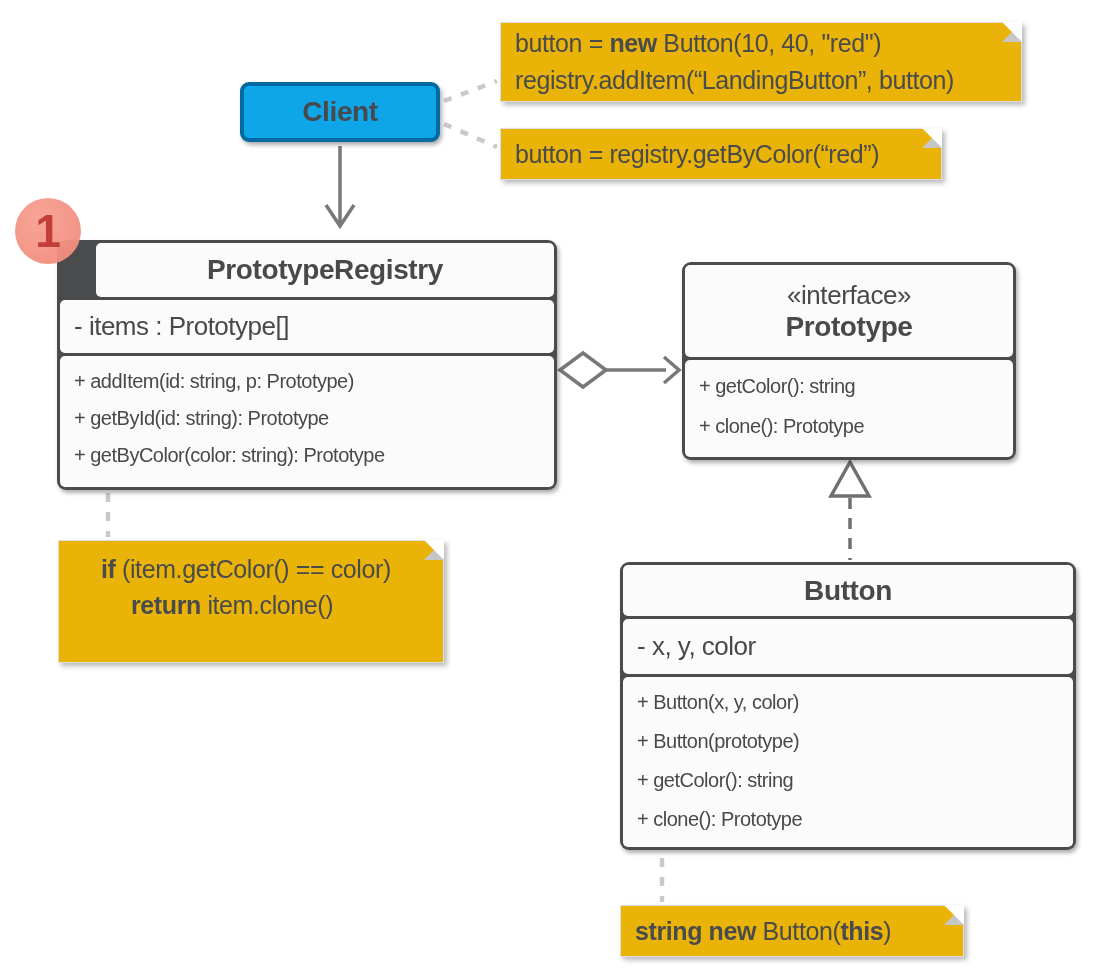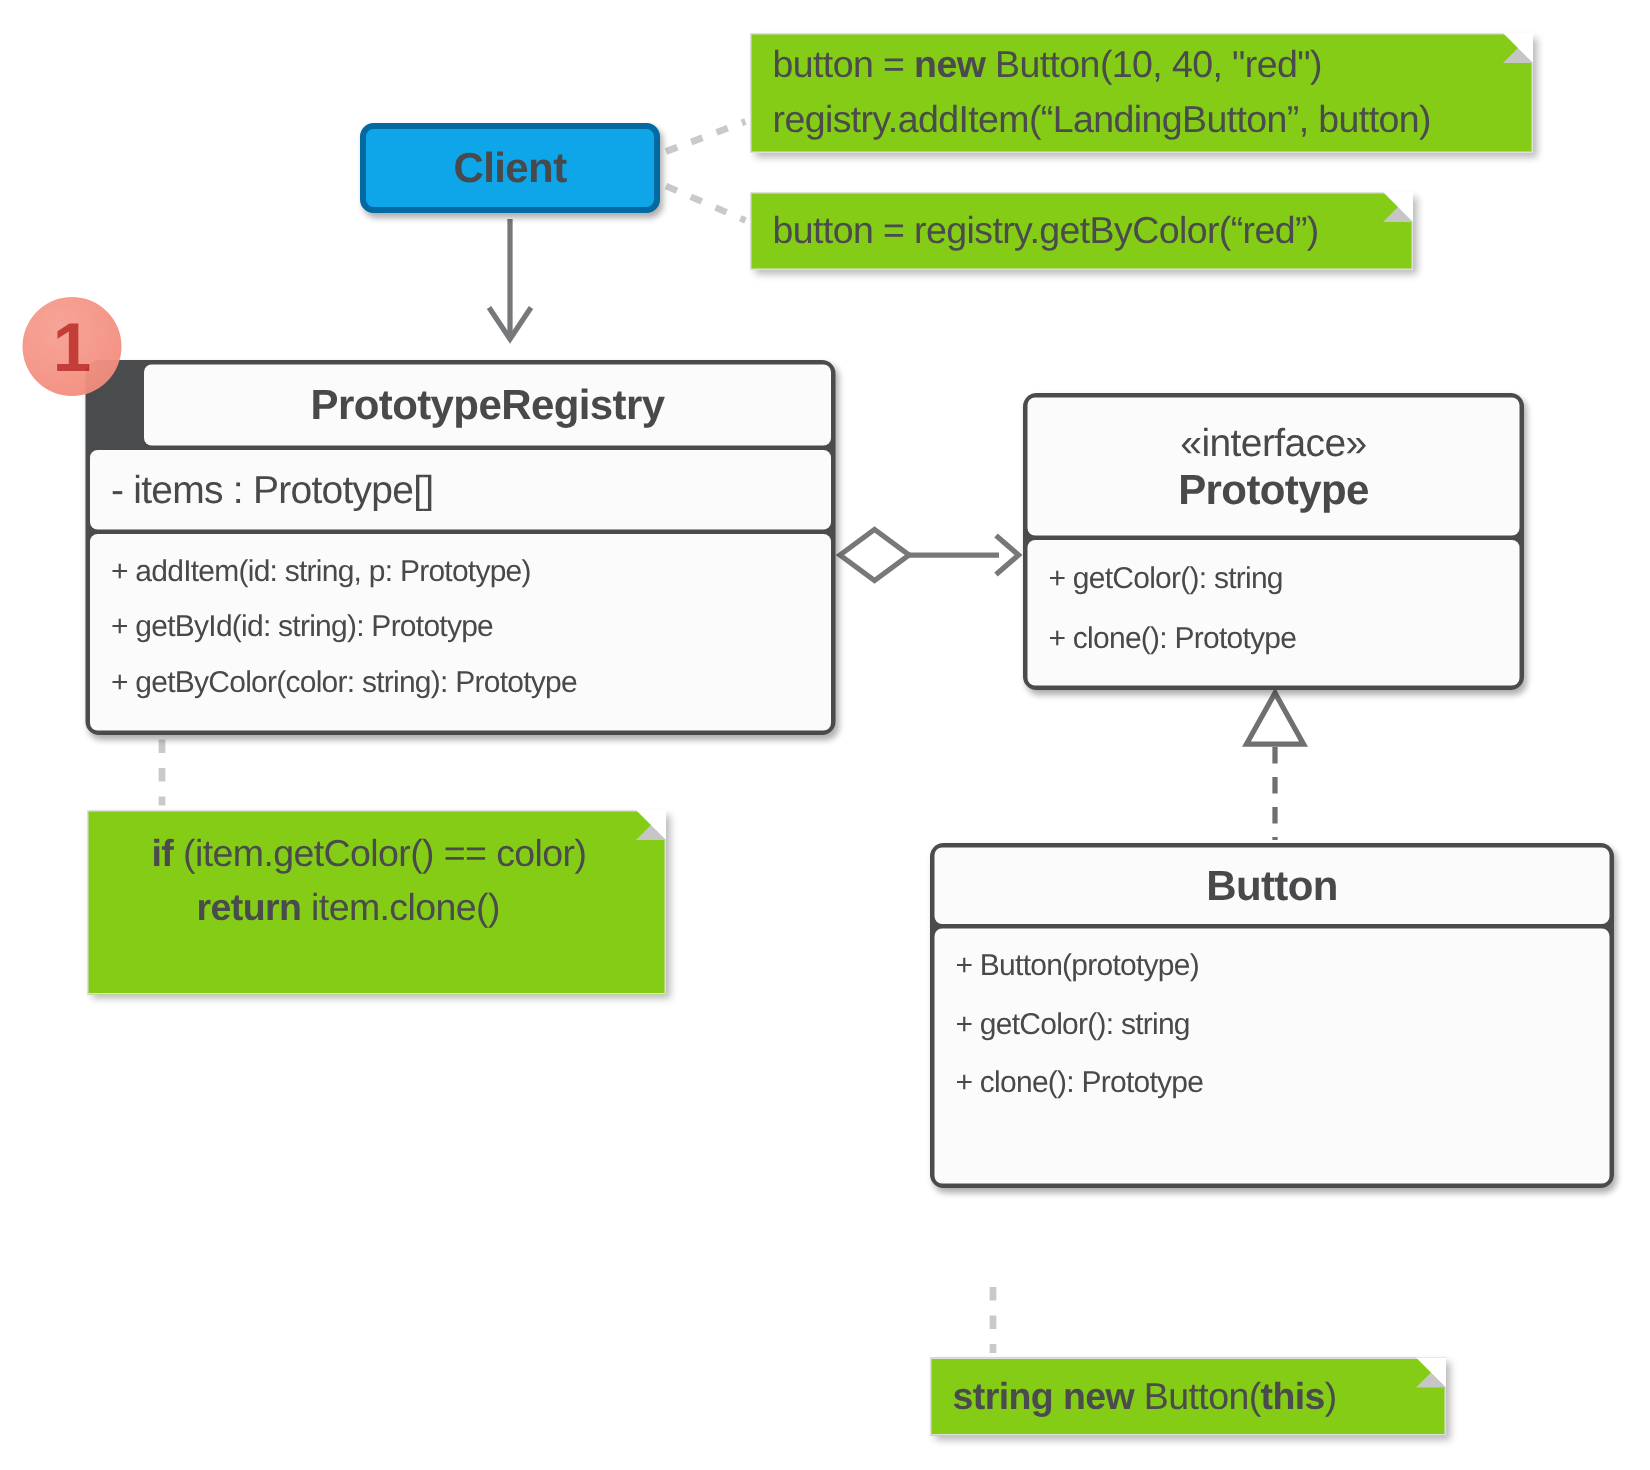--- a/index.html
+++ b/index.html
@@ -24,21 +24,21 @@
   .sec.attr{display:flex;align-items:center;padding-left:14px;font-size:26px;letter-spacing:-0.5px;}
 
   .simple-box{
     position:absolute;z-index:2;background:#0ea5e9;border:4px solid #0369a1;border-radius:9px;
     display:flex;align-items:center;justify-content:center;
     box-shadow:2px 3px 4px rgba(0,0,0,.32);
   }
 
   
   .note{
-    position:absolute;z-index:2;background:#84cc16;border:1px solid #dedede;
+    position:absolute;z-index:2;background:#eab308;border:1px solid #dedede;
     box-shadow:3px 3px 5px rgba(0,0,0,.28);
     font-size:25px;letter-spacing:-0.4px;color:#4a4b4d;
   }
   .note::after{ 
     content:"";position:absolute;top:-1px;right:-1px;width:0;height:0;
     border-top:20px solid #ffffff;border-left:20px solid transparent;
   }
   .note::before{ 
     content:"";position:absolute;top:-1px;right:-1px;width:0;height:0;
     border-bottom:20px solid #c6c6c6;border-left:20px solid transparent;
@@ -137,21 +137,25 @@
     </div>
     <div class="nline ind2">
       <span class="b">return</span><span> item.clone()</span>
     </div>
   </div>
 
   <div class="uml-class" style="left:620px;top:562px;width:450px;">
     <div class="sec head" style="height:51px;">
       <span class="title">Button</span>
     </div>
+    <div class="sec attr" style="height:55px;">
+      <span>- x, y, color</span>
+    </div>
     <div class="sec body" style="height:164px;padding-top:6px;">
+      <div class="line" style="line-height:39px;">+ Button(x, y, color)</div>
       <div class="line" style="line-height:39px;">+ Button(prototype)</div>
       <div class="line" style="line-height:39px;">+ getColor(): string</div>
       <div class="line" style="line-height:39px;">+ clone(): Prototype</div>
     </div>
   </div>
 
   <div class="note" style="left:620px;top:905px;width:314px;height:50px;padding:0 14px;display:flex;align-items:center;">
     <div class="nline">
       <span class="b">string new</span><span> Button(</span><span class="b">this</span><span>)</span>
     </div>

